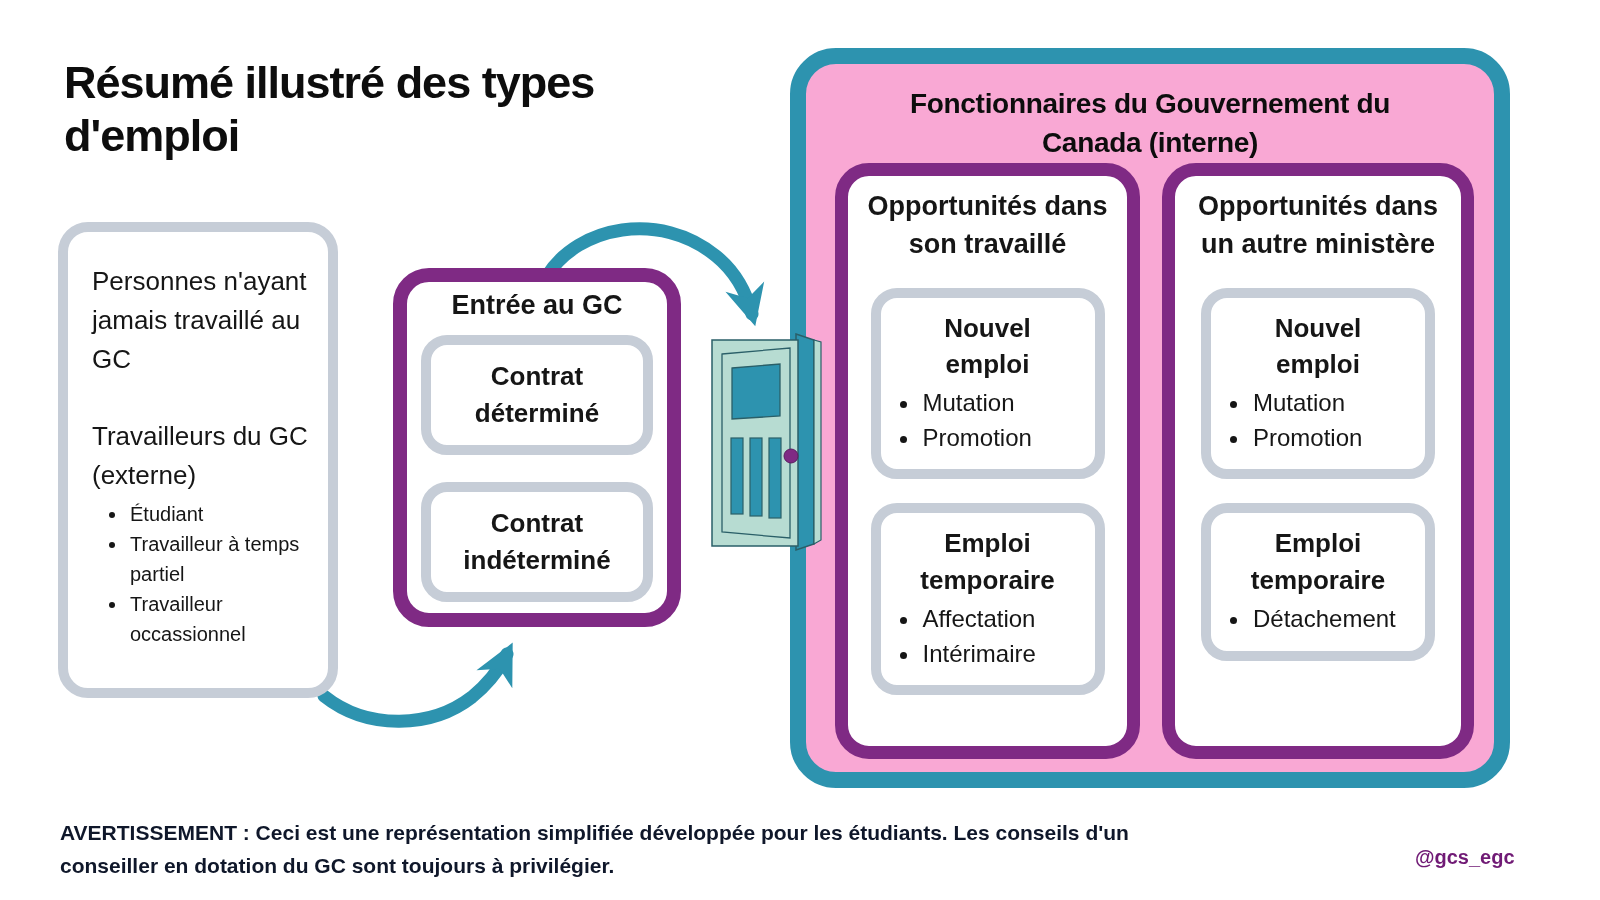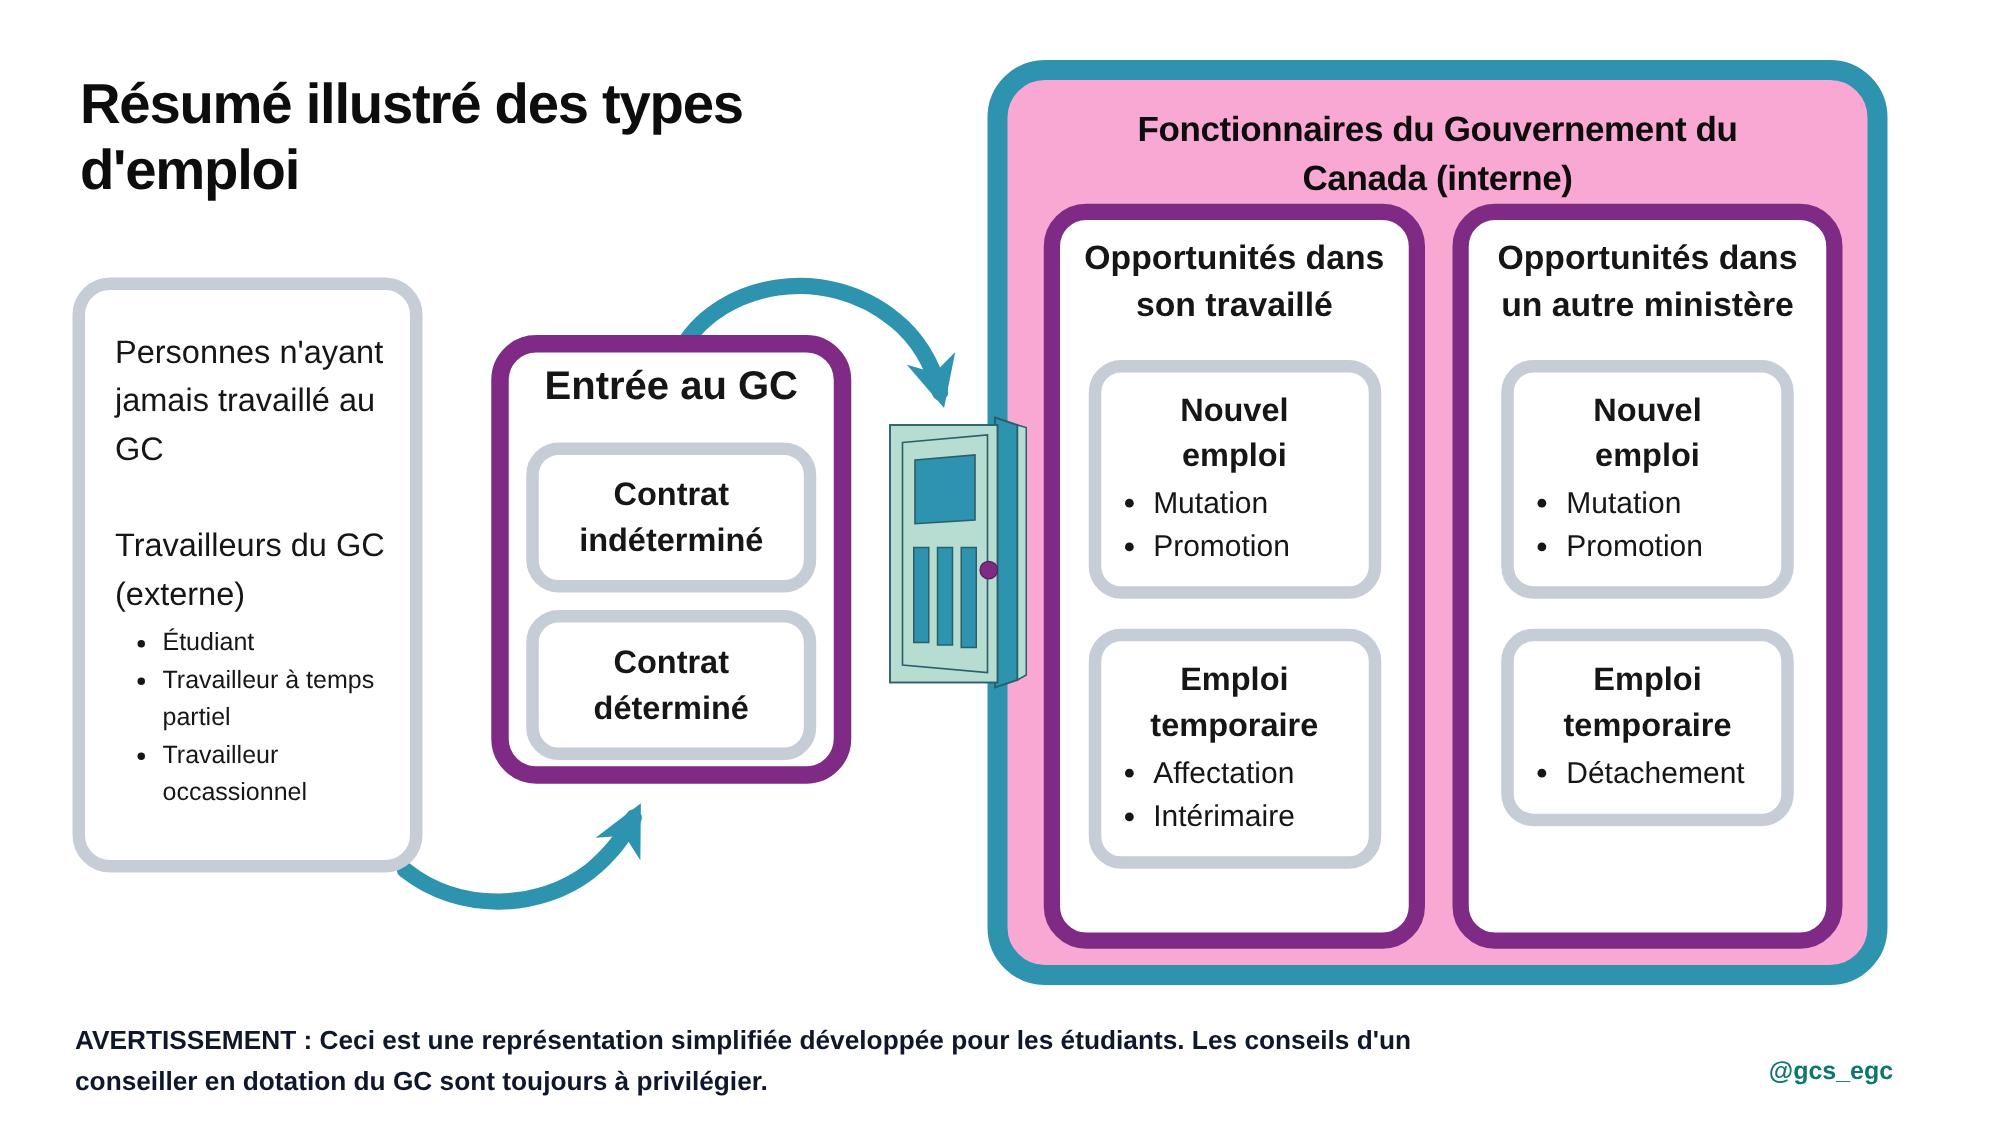--- a/index.html
+++ b/index.html
@@ -26,21 +26,21 @@
   }
   .left-box h3{margin:0;font-size:26px;line-height:1.5;font-weight:normal;}
   .left-box .h2{margin-top:38px;}
   .left-box ul{margin:4px 0 0 0;padding-left:36px;font-size:20px;line-height:1.5;}
   .left-box li{padding-left:2px;}
 
   
   .entry-box{
     position:absolute;left:393px;top:268px;width:288px;height:359px;
   }
-  .entry-title{margin-top:8px;text-align:center;font-size:32px;font-weight:bold;}
+  .entry-title{margin-top:8px;text-align:center;font-size:27px;font-weight:bold;}
   .entry-card{
     width:232px;margin:14px auto 0;border:10px solid #c6cdd7;border-radius:26px;
     padding:13px 6px;text-align:center;font-size:26px;font-weight:bold;line-height:1.42;
   }
   .entry-card.second{margin-top:27px;}
   .entry-card .wrap{display:block;max-width:170px;margin:0 auto;}
 
   
   .gov-box{
     position:absolute;left:790px;top:48px;width:720px;height:740px;
@@ -76,21 +76,21 @@
   .arrow-layer{position:absolute;left:0;top:0;z-index:1;pointer-events:none;}
   .box-layer{position:absolute;left:0;top:0;width:1600px;height:900px;z-index:2;}
   .door{position:absolute;left:700px;top:326px;z-index:3;}
 
   
   .disclaimer{
     position:absolute;left:60px;top:816px;max-width:1120px;
     font-size:21px;font-weight:bold;line-height:1.58;color:#0f172a;
   }
   .handle{
-    position:absolute;left:1415px;top:846px;font-size:20px;font-weight:bold;color:#0f766e;
+    position:absolute;left:1415px;top:846px;font-size:20px;font-weight:bold;color:#701a75;
   }
 </style>
 </head>
 <body>
 
 <div class="canvas">
 
   <svg class="arrow-layer" width="1600" height="900" viewBox="0 0 1600 900">
     <defs>
       <marker id="ah" viewBox="0 0 10 10" refX="6.8" refY="5" markerWidth="3.5" markerHeight="3.5" orient="auto">
@@ -110,25 +110,25 @@
       <h3 class="h2">Travailleurs du GC (externe)</h3>
       <ul>
         <li>Étudiant</li>
         <li>Travailleur à temps partiel</li>
         <li>Travailleur occassionnel</li>
       </ul>
     </div>
 
     <div class="purple-box entry-box">
       <div class="entry-title">Entrée au GC</div>
+      <div class="entry-card">
+        <span class="wrap">Contrat déterminé</span>
+      </div>
       <div class="entry-card second">
         <span class="wrap">Contrat indéterminé</span>
-      </div>
-      <div class="entry-card">
-        <span class="wrap">Contrat déterminé</span>
       </div>
     </div>
 
     <div class="gov-box">
       <div class="gov-title">Fonctionnaires du Gouvernement du Canada (interne)</div>
 
       <div class="gov-col col1">
         <div class="col-title">Opportunités dans son travaillé</div>
         <div class="opp-card">
           <span class="card-title">Nouvel emploi</span>

